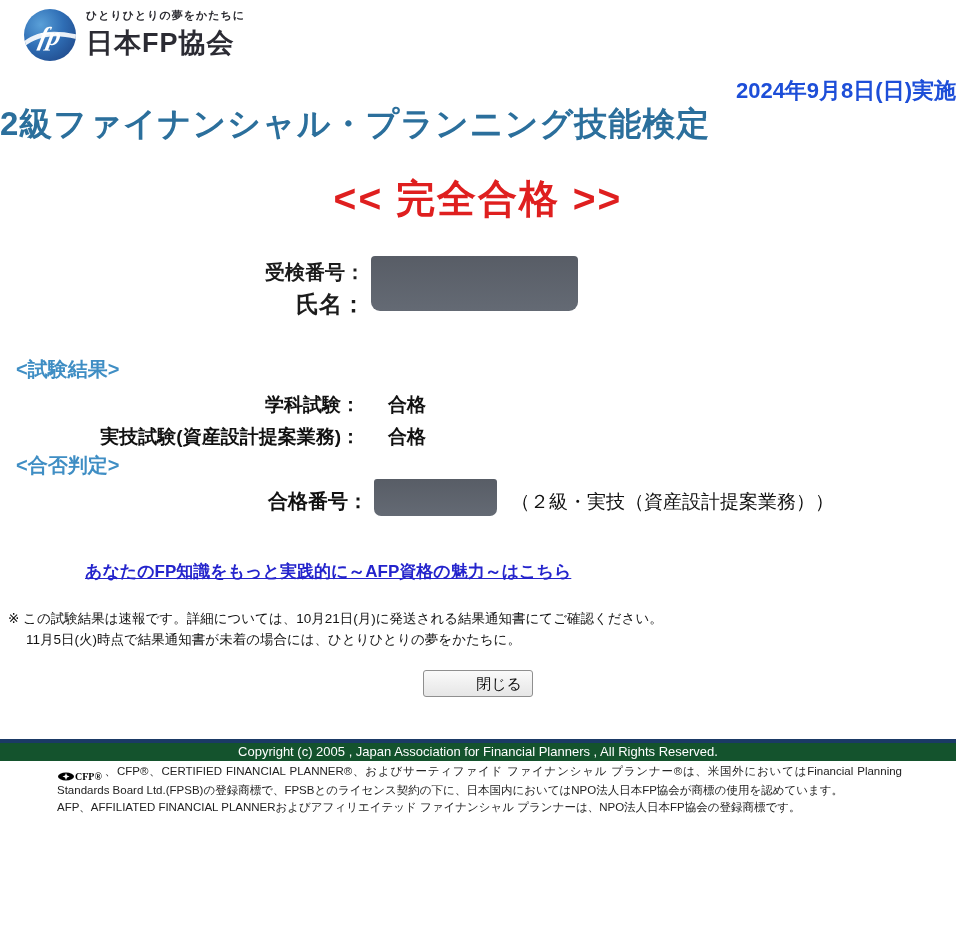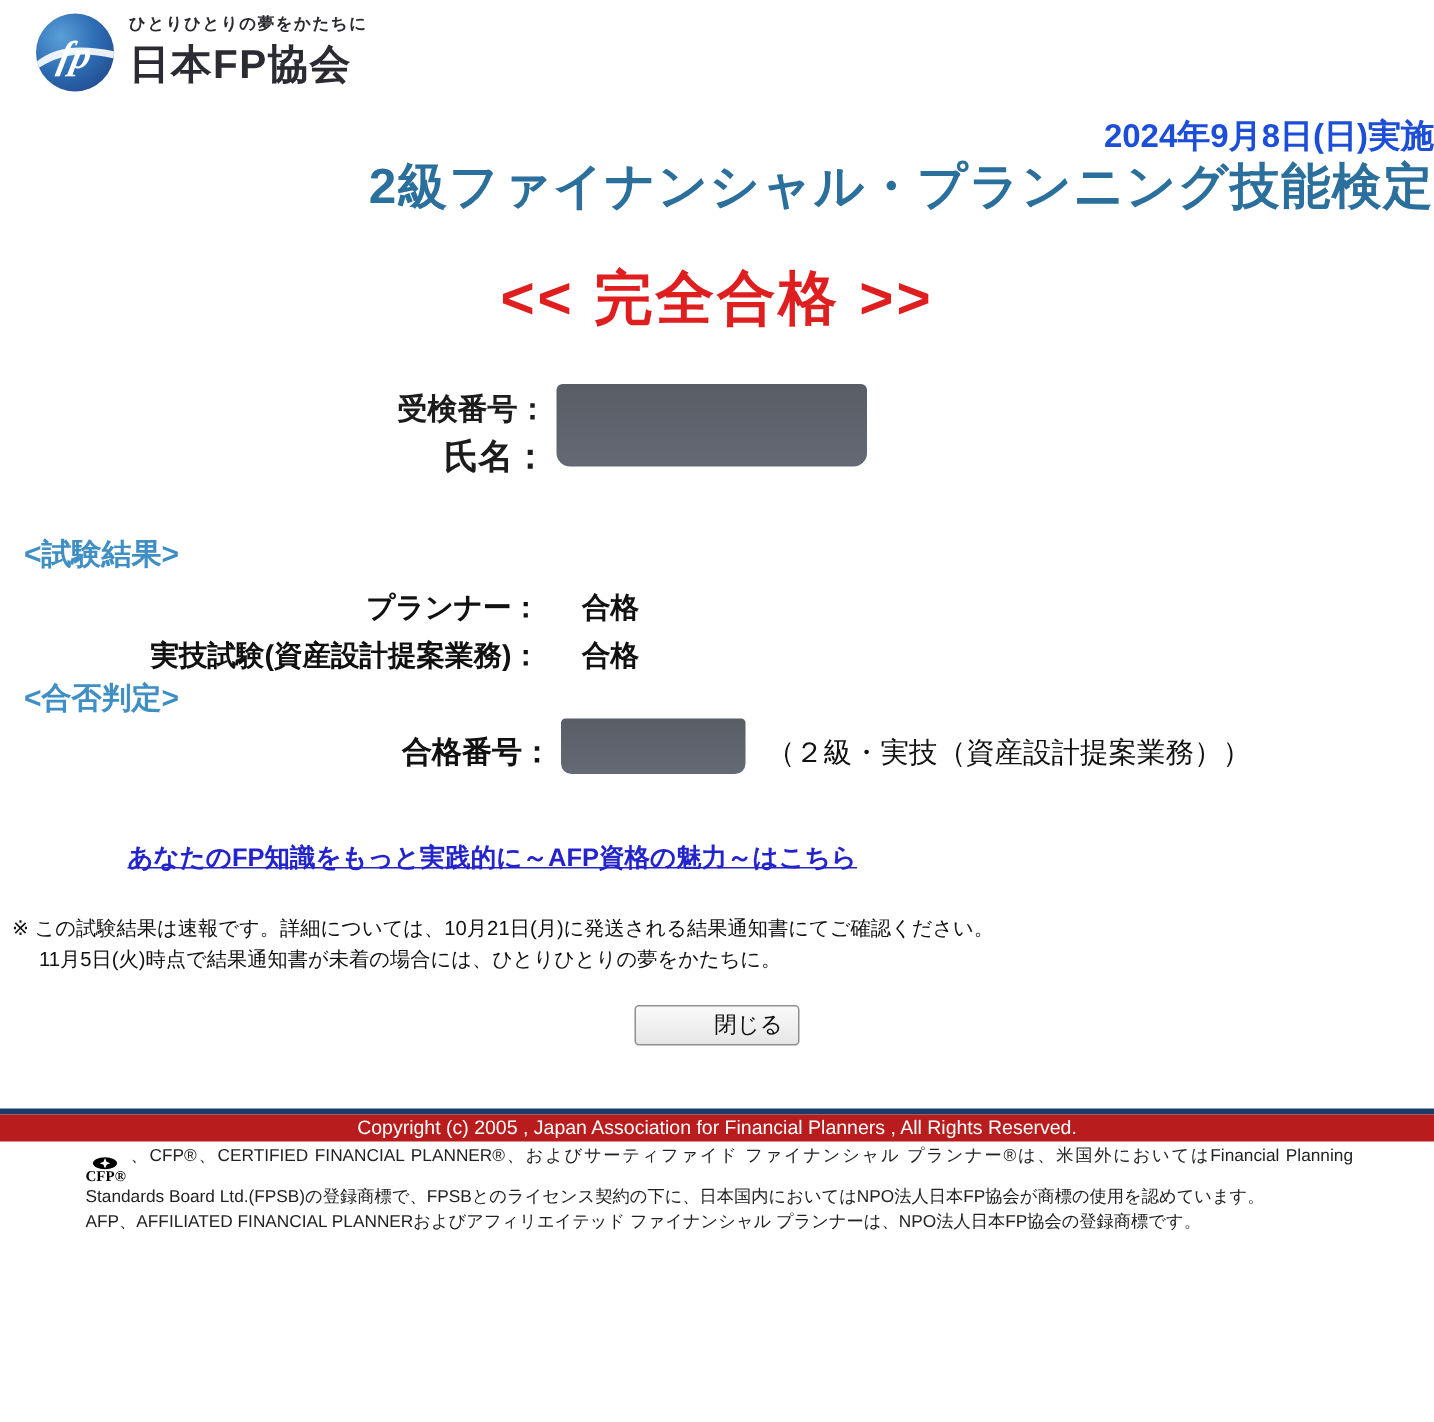--- a/index.html
+++ b/index.html
@@ -27,21 +27,21 @@
     color: #ffffff; font-style: italic; font-weight: bold; font-size: 26px;
     font-family: "Liberation Serif", "DejaVu Serif", serif;
   }
   .logo-text { margin-left: 10px; }
   .logo-tagline { font-size: 11px; font-weight: bold; color: #2a2a30; letter-spacing: 1px; }
   .logo-org { font-size: 27px; font-weight: bold; color: #2b2b33; letter-spacing: 1px; margin-top: 2px; }
 
   
   .date-line { position: absolute; top: 76px; left: 0; width: 100%; text-align: right;
     font-size: 22px; font-weight: bold; color: #1d4ed8; }
-  .exam-title { position: absolute; top: 102px; left: 0; width: 100%; text-align: right;
+  .exam-title { position: absolute; top: 102px; left: 0; width: 100%; text-align: left;
     font-size: 33px; font-weight: bold; color: #2b6f9c; letter-spacing: 1px; }
   .result-banner { position: absolute; top: 172px; left: 0; width: 100%; text-align: center;
     font-size: 39px; font-weight: bold; color: #df1f1f; letter-spacing: 2px; }
 
   
   .id-label-1 { position: absolute; top: 259px; left: 0; width: 365px; text-align: right;
     font-size: 20px; font-weight: bold; }
   .id-label-2 { position: absolute; top: 289px; left: 0; width: 365px; text-align: right;
     font-size: 23px; font-weight: bold; }
   .redact-box-large {
@@ -81,26 +81,26 @@
   .close-button { position: absolute; left: 50%; top: 670px; transform: translateX(-50%);
     width: 110px; height: 27px;
     background: linear-gradient(#fafafa, #e6e6e6);
     border: 1px solid #8f8f8f; border-radius: 3px;
     font-size: 15px; color: #111; text-align: center; line-height: 25px; cursor: pointer;
     font-family: "Liberation Sans", "DejaVu Sans", sans-serif; padding-left: 42px; }
 
   
   .footer-bar { position: absolute; left: 0; top: 739px; width: 100%; }
   .footer-stripe { height: 4px; background: #1b3a66; }
-  .footer-blue { height: 18px; background: #b91c1c; color: #ffffff;
+  .footer-blue { height: 18px; background: #14532d; color: #ffffff;
     font-size: 13px; text-align: center; line-height: 18px; }
 
   .disclaimer { position: absolute; left: 57px; top: 763px; width: 845px;
     font-size: 11.5px; color: #222; line-height: 17px; text-align: justify; }
-  .cfp-mark { display: inline-flex; flex-direction: column; align-items: center;
+  .cfp-mark { display: inline-flex; flex-direction: row; align-items: center;
     vertical-align: -6px; margin-right: 2px; line-height: 1; }
   .cfp-mark svg { display: block; }
   .cfp-mark .cfp-text { font-family: "Liberation Serif", "DejaVu Serif", serif;
     font-weight: bold; font-size: 10px; color: #000; letter-spacing: 0px; }
 </style>
 </head>
 <body>
 
 <div class="logo-block">
   <div class="fp-globe">
@@ -117,21 +117,21 @@
 
 <div class="date-line">2024年9月8日(日)実施</div>
 <div class="exam-title">2級ファイナンシャル・プランニング技能検定</div>
 <div class="result-banner">&lt;&lt; 完全合格 &gt;&gt;</div>
 
 <div class="id-label-1">受検番号：</div>
 <div class="id-label-2">氏名：</div>
 <div class="redact-box-large"></div>
 
 <div class="section-heading sec-results">&lt;試験結果&gt;</div>
-<div class="row-label row1">プランナー：</div>
+<div class="row-label row1">学科試験：</div>
 <div class="row-value row1">合格</div>
 <div class="row-label row2">実技試験(資産設計提案業務)：</div>
 <div class="row-value row2">合格</div>
 
 <div class="section-heading sec-judgement">&lt;合否判定&gt;</div>
 <div class="row3-label">合格番号：</div>
 <div class="redact-box-small"></div>
 <div class="row3-note">（２級・実技（資産設計提案業務））</div>
 
 <a class="afp-link">あなたのFP知識をもっと実践的に～AFP資格の魅力～はこちら</a>

